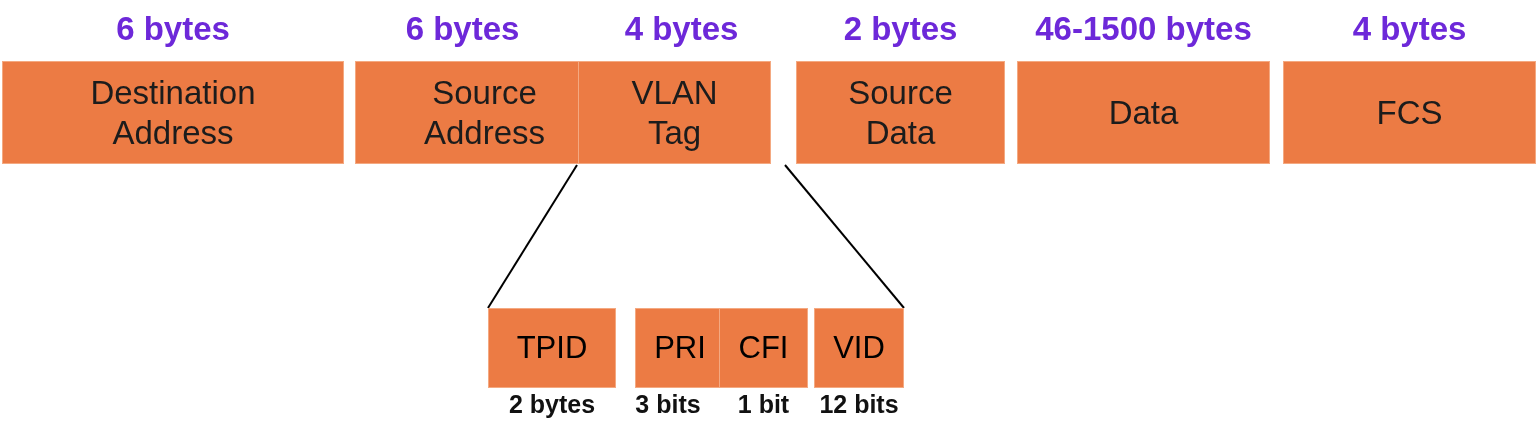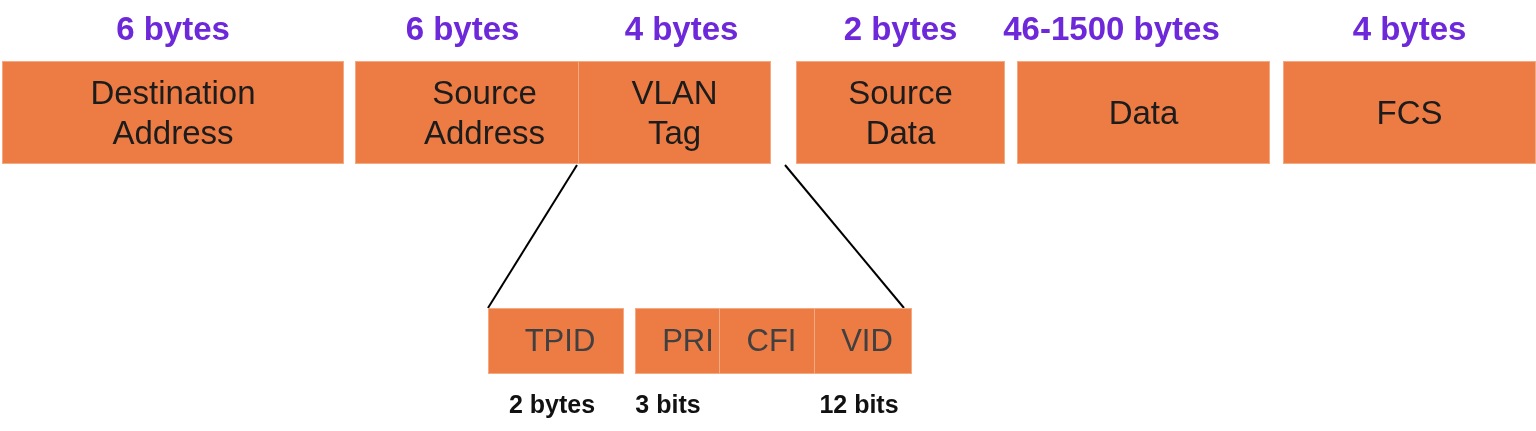--- a/index.html
+++ b/index.html
@@ -39,29 +39,28 @@
     align-items: center;
     justify-content: center;
     font-size: 33px;
     line-height: 40px;
     color: #1c1c1c;
     text-align: center;
   }
   .sub-box {
     position: absolute;
     top: 308px;
-    height: 66px;
+    height: 80px;
     background: var(--box-fill, #EC7B44);
     box-shadow: inset 0 0 0 1px rgba(255, 226, 205, 0.45);
     display: flex;
     align-items: center;
     justify-content: center;
     font-size: 31px;
-    color: #404040;
-    padding-left: 8px;
+    color: #000000;
   }
   .bit-label {
     position: absolute;
     top: 386px;
     height: 36px;
     display: flex;
     align-items: center;
     justify-content: center;
     font-size: 25px;
     font-weight: bold;
@@ -79,21 +78,21 @@
 </style>
 </head>
 <body>
 
 <div class="diagram">
 
   <div class="size-label" style="left:2px;    width:342px;">6 bytes</div>
   <div class="size-label" style="left:355px;  width:215px;">6 bytes</div>
   <div class="size-label" style="left:578px;  width:207px;">4 bytes</div>
   <div class="size-label" style="left:796px;  width:209px;">2 bytes</div>
-  <div class="size-label" style="left:985px; width:253px;">46-1500 bytes</div>
+  <div class="size-label" style="left:1017px; width:253px;">46-1500 bytes</div>
   <div class="size-label" style="left:1283px; width:253px;">4 bytes</div>
 
   <div class="field-box" style="left:2px;    width:342px;">
     <span>Destination</span>
     <span>Address</span>
   </div>
   <div class="field-box" style="left:355px;  width:259px;">
     <span>Source</span>
     <span>Address</span>
   </div>
@@ -117,15 +116,16 @@
     <line x1="785" y1="165" x2="904" y2="308" stroke="#000000" stroke-width="2"></line>
   </svg>
 
   <div class="sub-box" style="left:488px; width:128px;">TPID</div>
   <div class="sub-box" style="left:635px; width:90px;">PRI</div>
   <div class="sub-box" style="left:719px; width:89px;">CFI</div>
   <div class="sub-box" style="left:814px; width:90px;">VID</div>
 
   <div class="bit-label" style="left:468px; width:168px;">2 bytes</div>
   <div class="bit-label" style="left:603px; width:130px;">3 bits</div>
+  <div class="bit-label" style="left:699px; width:129px;">1 bit</div>
   <div class="bit-label" style="left:794px; width:130px;">12 bits</div>
 
 </div>
 
 </body></html>

